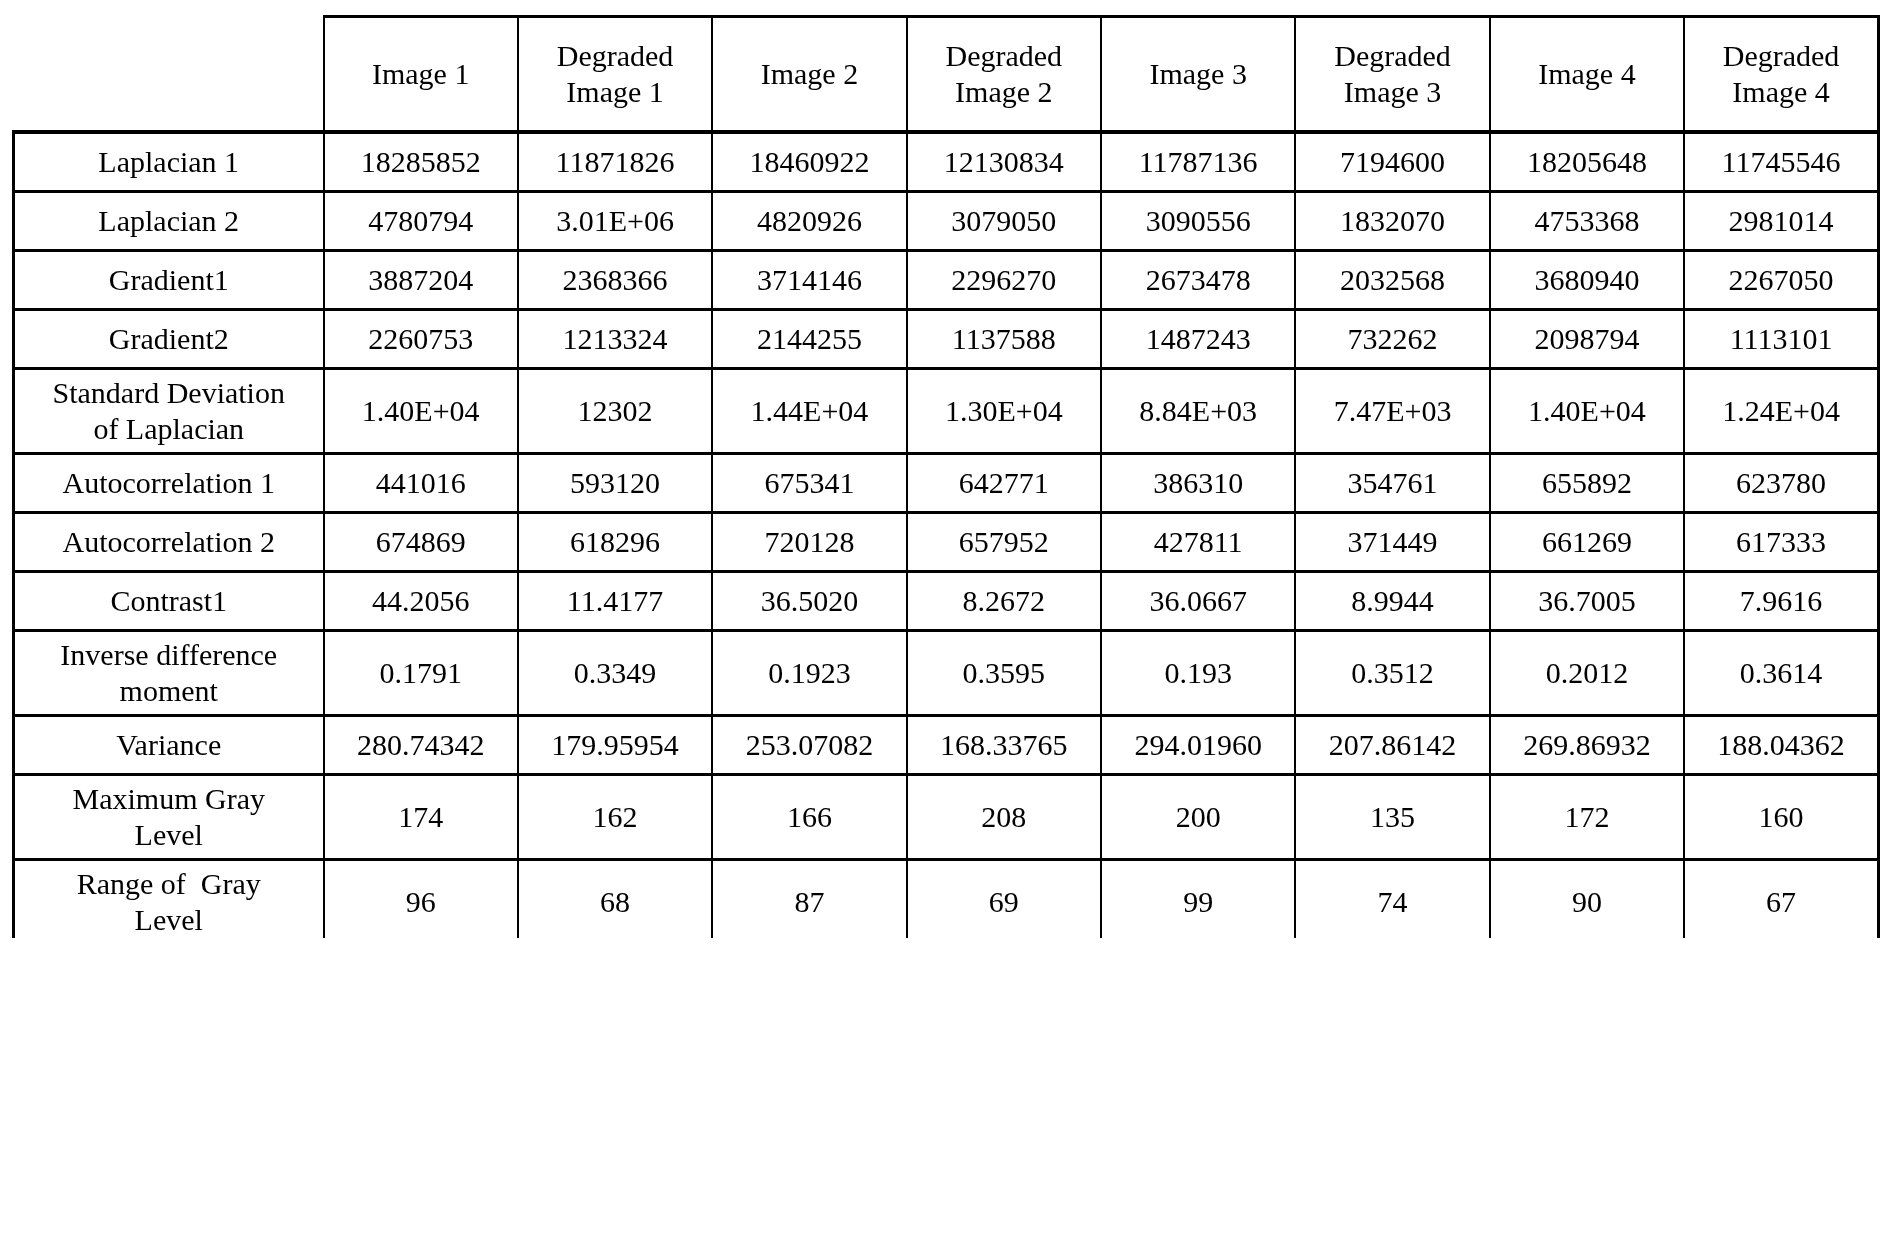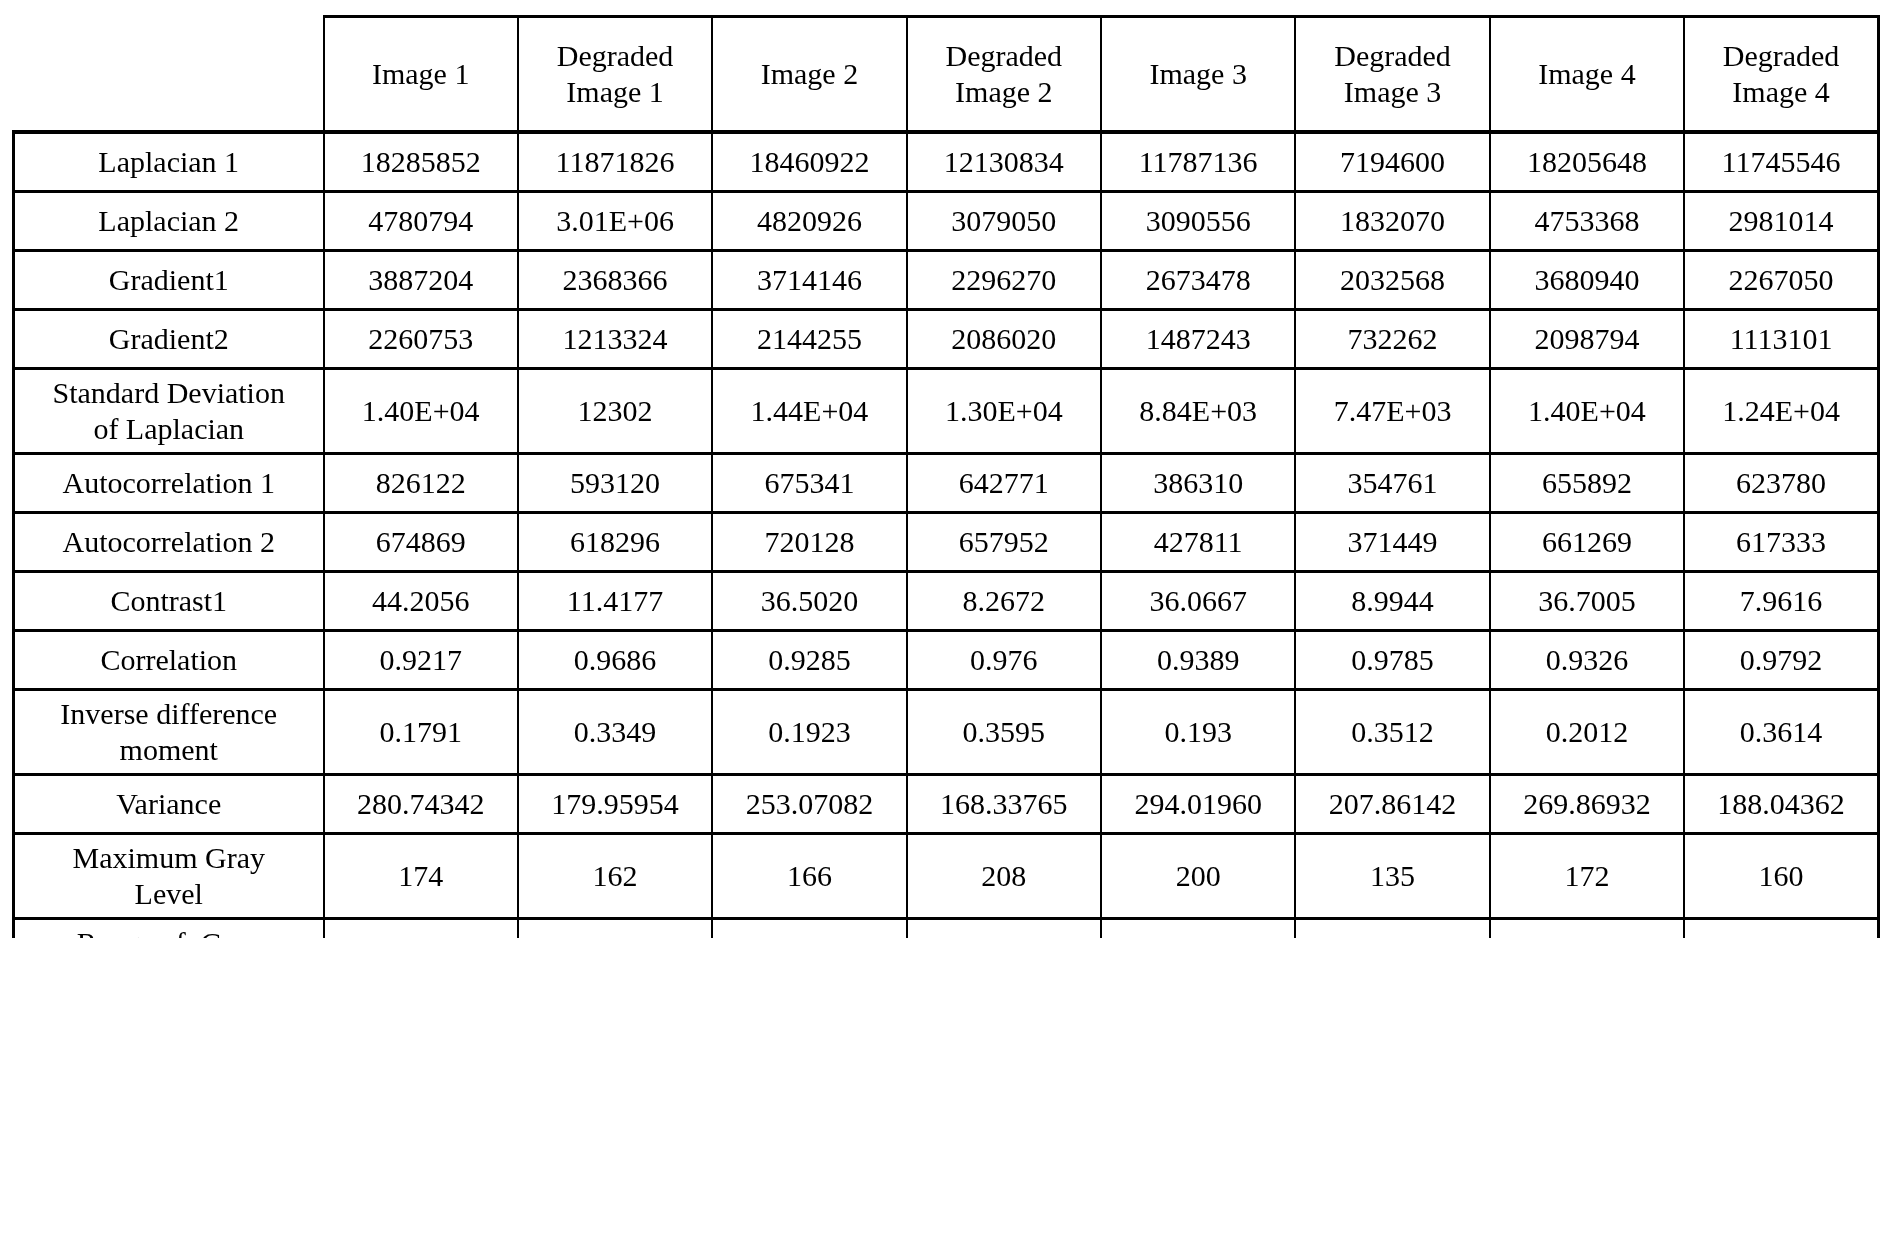--- a/index.html
+++ b/index.html
@@ -121,40 +121,40 @@
           <td class="value-cell">2673478</td>
           <td class="value-cell">2032568</td>
           <td class="value-cell">3680940</td>
           <td class="value-cell">2267050</td>
         </tr>
         <tr>
           <td class="label-cell">Gradient2</td>
           <td class="value-cell">2260753</td>
           <td class="value-cell">1213324</td>
           <td class="value-cell">2144255</td>
-          <td class="value-cell">2086020</td>
+          <td class="value-cell">1137588</td>
           <td class="value-cell">1487243</td>
           <td class="value-cell">732262</td>
           <td class="value-cell">2098794</td>
           <td class="value-cell">1113101</td>
         </tr>
         <tr>
           <td class="label-cell">Standard Deviation of Laplacian</td>
           <td class="value-cell">1.40E+04</td>
           <td class="value-cell">12302</td>
           <td class="value-cell">1.44E+04</td>
           <td class="value-cell">1.30E+04</td>
           <td class="value-cell">8.84E+03</td>
           <td class="value-cell">7.47E+03</td>
           <td class="value-cell">1.40E+04</td>
           <td class="value-cell">1.24E+04</td>
         </tr>
         <tr>
           <td class="label-cell">Autocorrelation 1</td>
-          <td class="value-cell">826122</td>
+          <td class="value-cell">441016</td>
           <td class="value-cell">593120</td>
           <td class="value-cell">675341</td>
           <td class="value-cell">642771</td>
           <td class="value-cell">386310</td>
           <td class="value-cell">354761</td>
           <td class="value-cell">655892</td>
           <td class="value-cell">623780</td>
         </tr>
         <tr>
           <td class="label-cell">Autocorrelation 2</td>
@@ -172,31 +172,20 @@
           <td class="value-cell">44.2056</td>
           <td class="value-cell">11.4177</td>
           <td class="value-cell">36.5020</td>
           <td class="value-cell">8.2672</td>
           <td class="value-cell">36.0667</td>
           <td class="value-cell">8.9944</td>
           <td class="value-cell">36.7005</td>
           <td class="value-cell">7.9616</td>
         </tr>
         <tr>
-          <td class="label-cell">Correlation</td>
-          <td class="value-cell">0.9217</td>
-          <td class="value-cell">0.9686</td>
-          <td class="value-cell">0.9285</td>
-          <td class="value-cell">0.976</td>
-          <td class="value-cell">0.9389</td>
-          <td class="value-cell">0.9785</td>
-          <td class="value-cell">0.9326</td>
-          <td class="value-cell">0.9792</td>
-        </tr>
-        <tr>
           <td class="label-cell">Inverse difference moment</td>
           <td class="value-cell">0.1791</td>
           <td class="value-cell">0.3349</td>
           <td class="value-cell">0.1923</td>
           <td class="value-cell">0.3595</td>
           <td class="value-cell">0.193</td>
           <td class="value-cell">0.3512</td>
           <td class="value-cell">0.2012</td>
           <td class="value-cell">0.3614</td>
         </tr>

